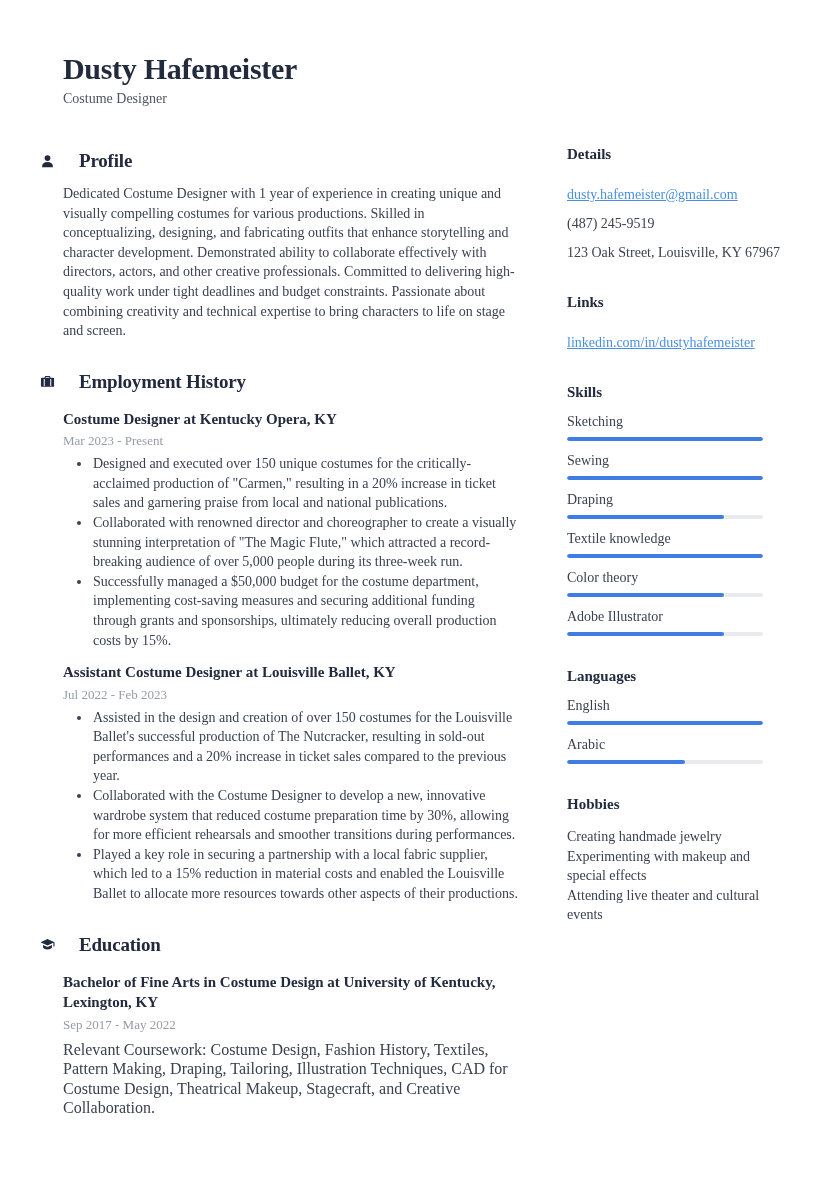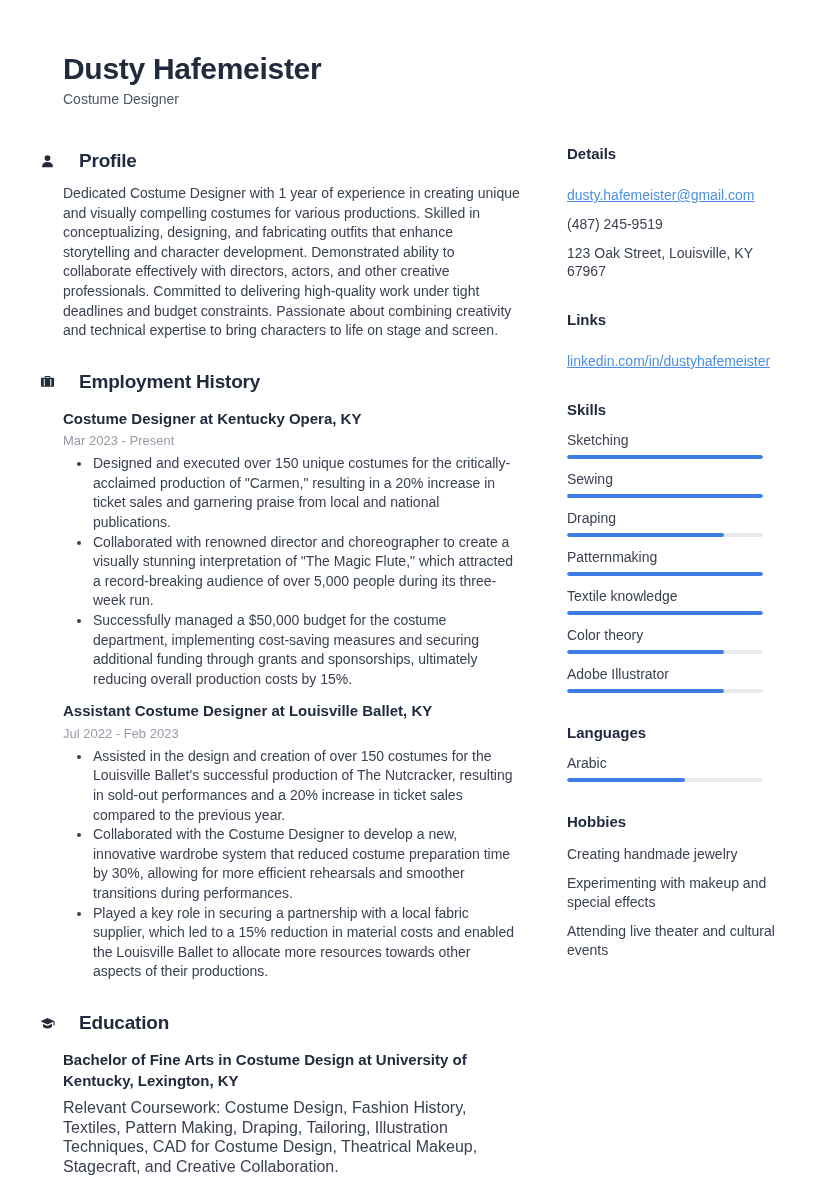--- a/index.html
+++ b/index.html
@@ -1,20 +1,20 @@
 <!DOCTYPE html>
 <html><head>
 <meta charset="utf-8">
 <style>
   html,body{margin:0;padding:0;background:#ffffff;}
   .page{
     position:relative;
     width:833px;height:1178px;
     background:#ffffff;
-    font-family:Liberation Sans, sans-serif;
+    font-family:Liberation Serif, serif;
     color:var(--body,#3a4150);
     overflow:hidden;
     border-radius:15px;
   }
   
   .left-col{position:absolute;left:40px;top:52px;width:480px;}
   .right-col{position:absolute;left:567px;top:144px;width:216px;}
 
   
   .hdr{margin-left:23px;}
@@ -45,21 +45,21 @@
   .side-section{margin-top:30px;}
   .side-section.first{margin-top:0;}
   .side-title{font-size:15px;line-height:20px;font-weight:700;color:var(--heading,#222b3e);}
   .side-line{font-size:14px;line-height:18px;margin-top:11px;}
   .side-line.first{margin-top:22px;}
   a.blue-link{color:var(--link,#4a90e2);text-decoration:underline;font-size:14px;line-height:18px;}
   .meter-item{margin-top:12px;}
   .meter-label{font-size:14px;line-height:16px;}
   .meter-track{margin-top:7px;width:196px;height:4px;border-radius:2px;background:var(--track,#e8eaee);overflow:hidden;}
   .meter-fill{height:4px;border-radius:2px;background:var(--bar,#3e7ee2);}
-  .hobby{font-size:14px;line-height:19.5px;margin-top:9px;width:214px;}
+  .hobby{font-size:14px;line-height:19.5px;width:214px;}
   .hobby.first{margin-top:13px;}
 </style>
 </head>
 <body>
 
 <div class="page" style="--heading: #222b3e; --body: #3a4150; --muted: #969ca7; --link: #4a90e2; --bar: #3e7ee2; --track: #e8eaee;">
 
   <div class="left-col">
 
     <div class="hdr">
@@ -119,20 +119,21 @@
         <span class="ic">
           <svg viewBox="0 0 24 24">
               <path d="M12 3L.8 8.2 12 13.4l9.4-4.4v6h1.8V8.2L12 3zM4.8 12.6v3.8c0 1.9 3.2 3.4 7.2 3.4s7.2-1.5 7.2-3.4v-3.8L12 16l-7.2-3.4z"></path>
             </svg>
         </span>
         <span class="sec-title">Education</span>
       </div>
       <div class="sec-body">
         <div class="entry">
           <div class="entry-title">Bachelor of Fine Arts in Costume Design at University of Kentucky, Lexington, KY</div>
+          <div class="entry-dates">Sep 2017 - May 2022</div>
           <div class="entry-desc">Relevant Coursework: Costume Design, Fashion History, Textiles, Pattern Making, Draping, Tailoring, Illustration Techniques, CAD for Costume Design, Theatrical Makeup, Stagecraft, and Creative Collaboration.</div>
         </div>
       </div>
     </div>
 
   </div>
 
   <div class="right-col">
 
     <div class="side-section first">
@@ -168,26 +169,20 @@
     </div>
   </div>
 
   <div class="meter-item">
     <div class="meter-label">Draping</div>
     <div class="meter-track">
       <div class="meter-fill" style="width: 80%;"></div>
     </div>
   </div>
 
-  <div class="meter-item">
-    <div class="meter-label">Patternmaking</div>
-    <div class="meter-track">
-      <div class="meter-fill" style="width: 100%;"></div>
-    </div>
-  </div>
 
   <div class="meter-item">
     <div class="meter-label">Textile knowledge</div>
     <div class="meter-track">
       <div class="meter-fill" style="width: 100%;"></div>
     </div>
   </div>
 
   <div class="meter-item">
     <div class="meter-label">Color theory</div>
@@ -201,20 +196,26 @@
     <div class="meter-track">
       <div class="meter-fill" style="width: 80%;"></div>
     </div>
   </div>
 </div>
     </div>
 
     <div class="side-section">
       <div class="side-title">Languages</div>
       <div id="languages-container">
+  <div class="meter-item">
+    <div class="meter-label">English</div>
+    <div class="meter-track">
+      <div class="meter-fill" style="width: 100%;"></div>
+    </div>
+  </div>
 
   <div class="meter-item">
     <div class="meter-label">Arabic</div>
     <div class="meter-track">
       <div class="meter-fill" style="width: 60%;"></div>
     </div>
   </div>
 </div>
     </div>
 

